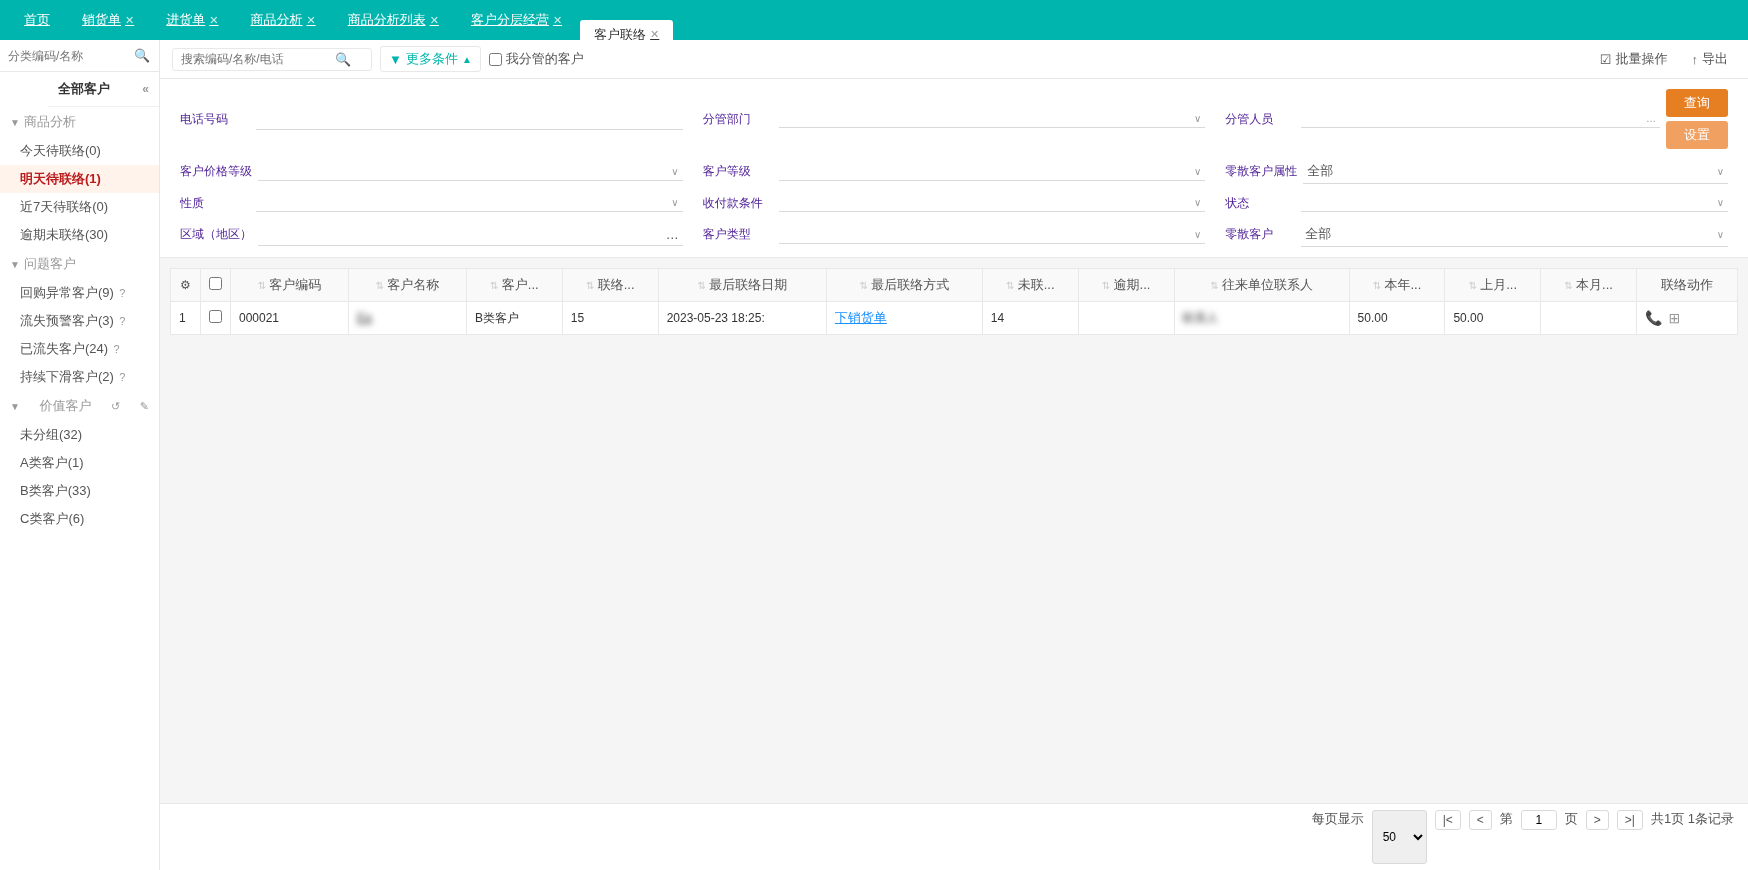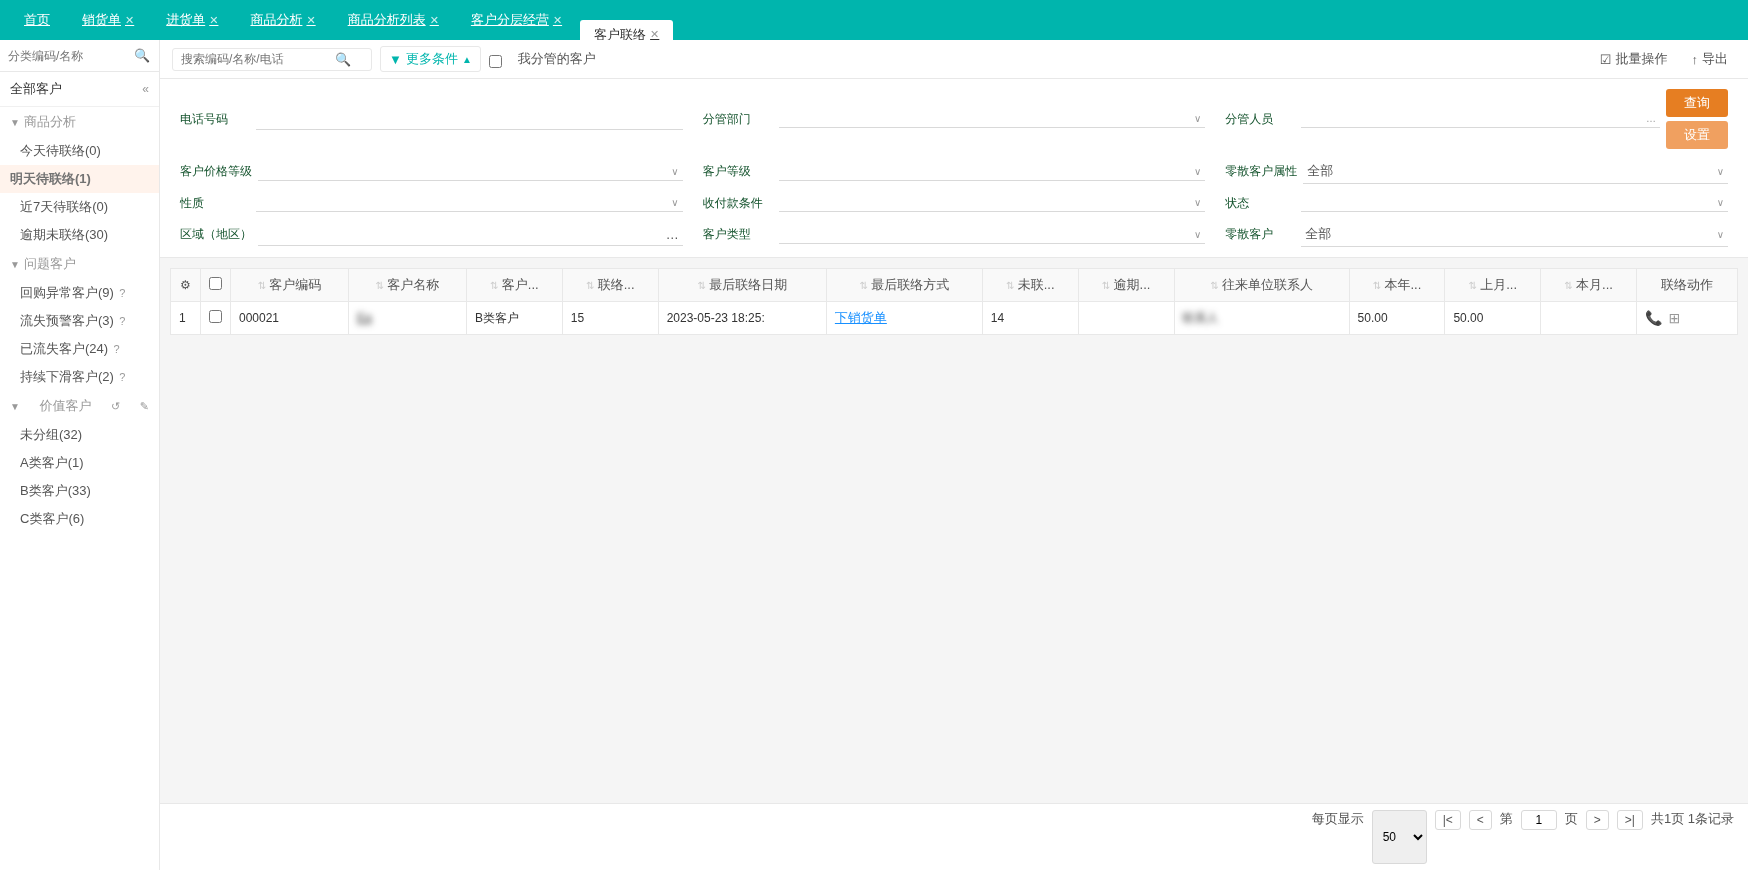--- a/index.html
+++ b/index.html
@@ -56,44 +56,45 @@
       outline: none;
       width: 100%;
       font-size: 12px;
       color: #8b5cf6;
     }
     .sidebar-header {
       display: flex;
       align-items: center;
       justify-content: space-between;
       padding: 8px 10px;
-      font-weight: normal;
+      font-weight: bold;
       font-size: 13px;
       color: #333;
       border-bottom: 1px solid #f0f0f0;
+      margin-left: 48px;
     }
     .sidebar-section-title {
       padding: 6px 10px;
       color: #999;
       font-size: 12px;
       display: flex;
       align-items: center;
       gap: 4px;
     }
     .sidebar-section-title::before {
       content: '▼';
       font-size: 10px;
     }
     .sidebar-item {
       padding: 5px 10px 5px 20px;
       color: #555;
       cursor: pointer;
       font-size: 12px;
     }
-    .sidebar-item.active { background: #fff3ec; color: #737373; font-weight: bold; padding-left: 10px; }
+    .sidebar-item.active { background: #fff3ec; color: #b91c1c; font-weight: bold; }
 
     
     .content-area {
       flex: 1;
       display: flex;
       flex-direction: column;
       overflow: hidden;
       background: #f5f5f5;
     }
 
@@ -128,22 +129,22 @@
       gap: 4px;
       color: #00b5ad;
       cursor: pointer;
       font-size: 12px;
       padding: 3px 8px;
       border: 1px solid #e8e8e8;
       border-radius: 3px;
     }
     .checkbox-label {
       display: flex;
-      align-items: flex-end;
-      gap: 16px;
+      align-items: center;
+      gap: 4px;
       font-size: 12px;
       color: #555;
       cursor: pointer;
     }
     .spacer { flex: 1; }
     .top-actions {
       display: flex;
       align-items: center;
       gap: 8px;
     }
@@ -165,21 +166,21 @@
       display: grid;
       grid-template-columns: 1fr 1fr 1fr;
       gap: 10px 20px;
     }
     .filter-row {
       display: flex;
       align-items: center;
       gap: 6px;
     }
     .filter-label {
-      color: #14532d;
+      color: #4c1d95;
       font-size: 12px;
       white-space: nowrap;
       min-width: 70px;
     }
     .filter-input {
       flex: 1;
       border: none;
       border-bottom: 1px solid #d9d9d9;
       outline: none;
       font-size: 12px;

